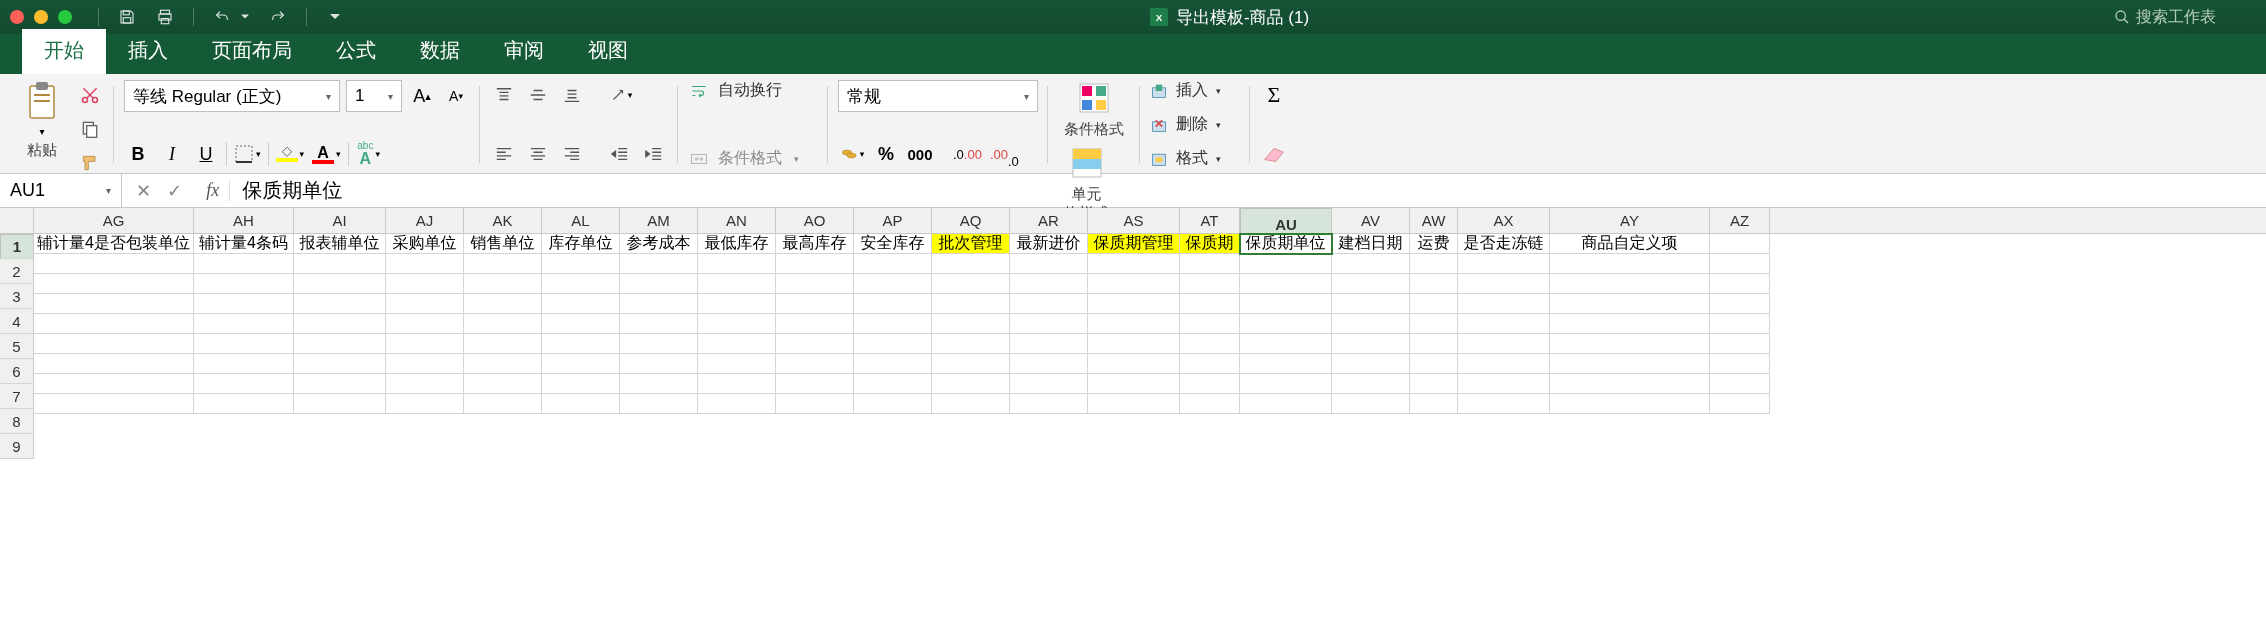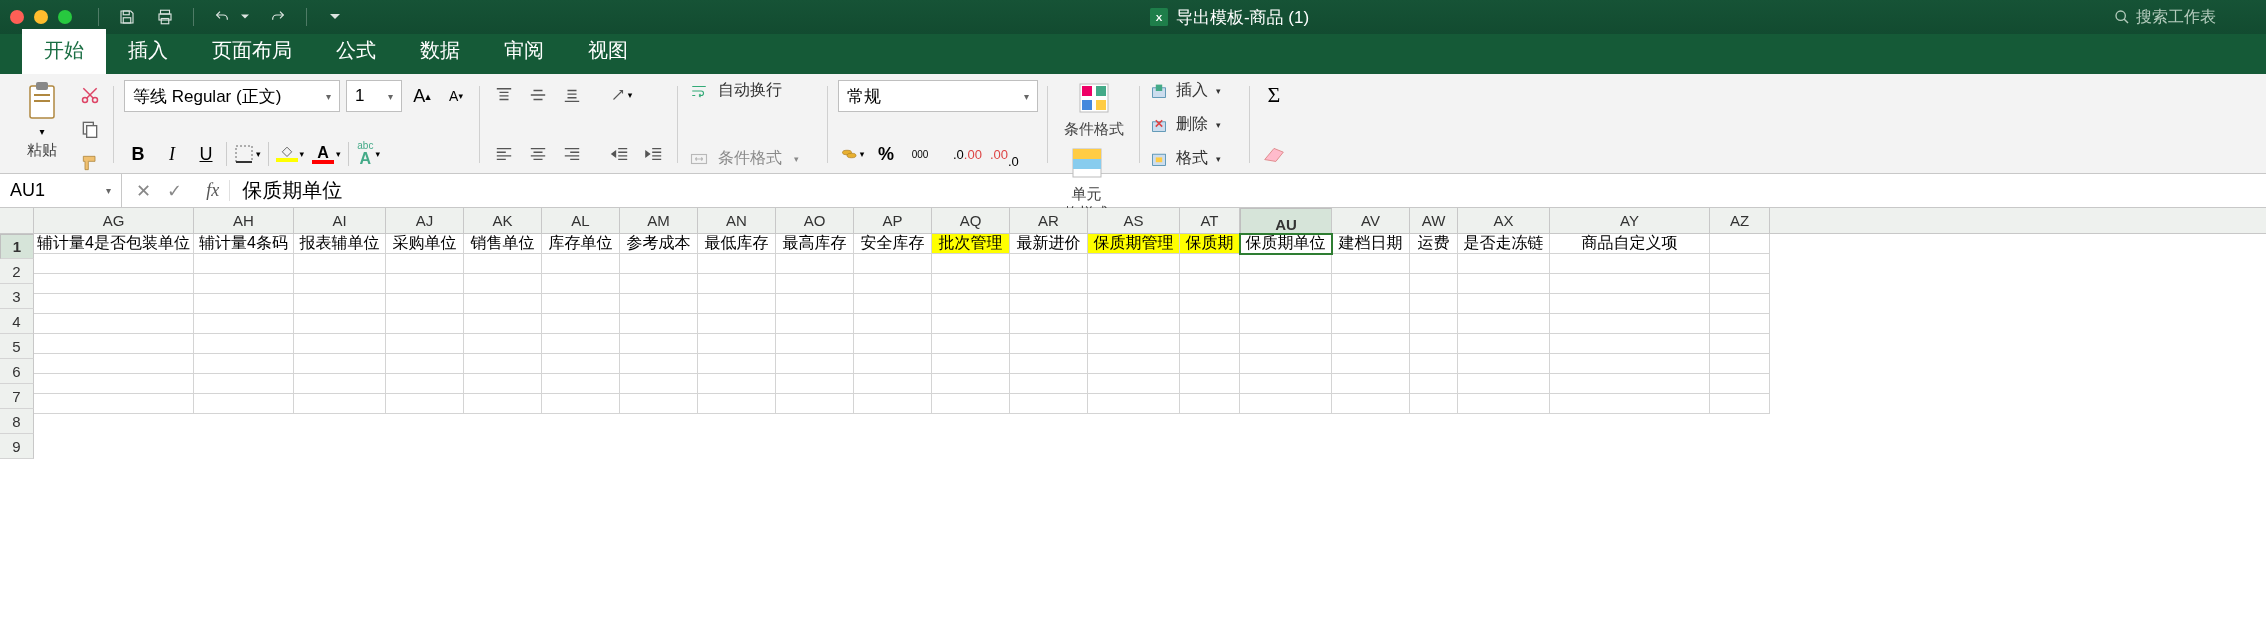--- a/index.html
+++ b/index.html
@@ -314,21 +314,21 @@
     </div>
     <div class="row">
       <span class="btn">
           <svg width="20" height="18" viewBox="0 0 24 24">
             <ellipse cx="8" cy="10" rx="6" ry="3" fill="#e8b030" stroke="#b08020"></ellipse>
             <ellipse cx="14" cy="14" rx="6" ry="3" fill="#e8b030" stroke="#b08020"></ellipse>
           </svg>
           <span style="font-size:9px;">▾</span>
         </span>
       <span class="btn" style="font-size:18px;font-weight:bold;">%</span>
-      <span class="btn" style="font-size:10px;">000</span>
+      <span class="btn" style="font-size:15px;font-weight:bold;">000</span>
       <span style="width:6px;"></span>
       <span class="btn" style="font-size:13px;">.0<br><span style="color:#d44;">.00</span></span>
       <span class="btn" style="font-size:13px;"><span style="color:#d44;">.00</span><br>.0</span>
     </div>
   </div>
 
   <div class="group">
     <div class="row" style="height:100%;align-items:flex-start;flex-direction:column;">
       <div class="bigcol">
         <svg width="36" height="36" viewBox="0 0 36 36">

